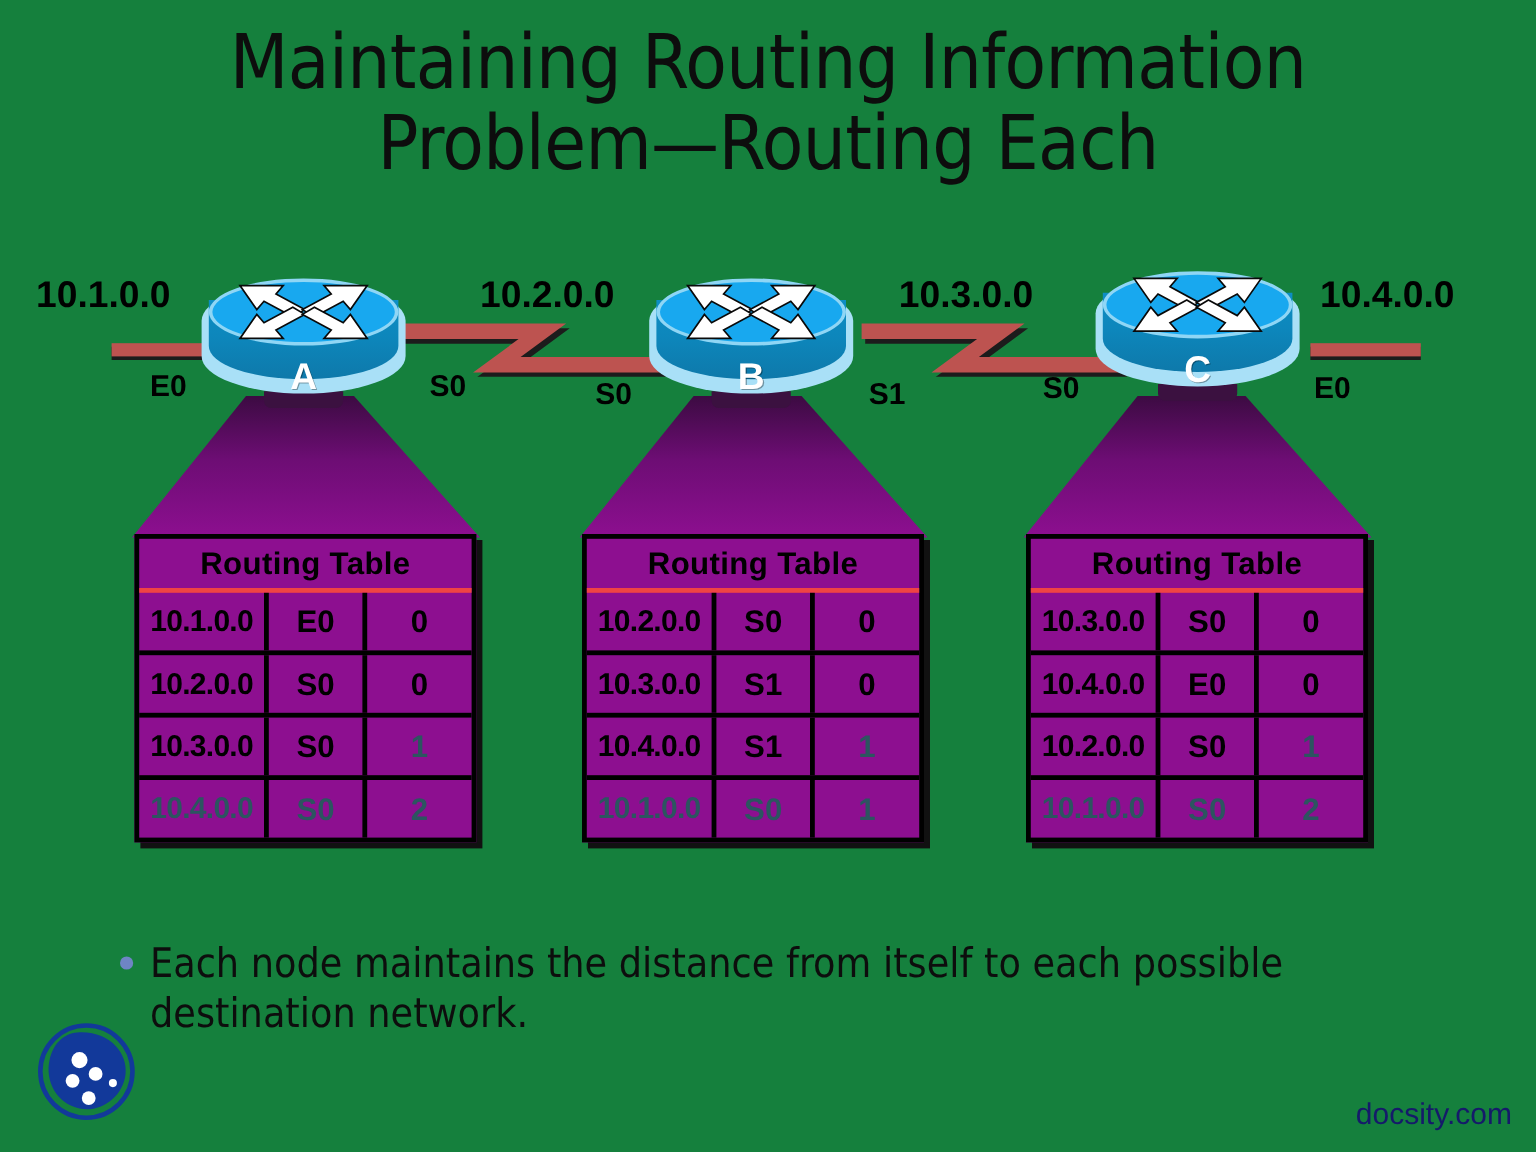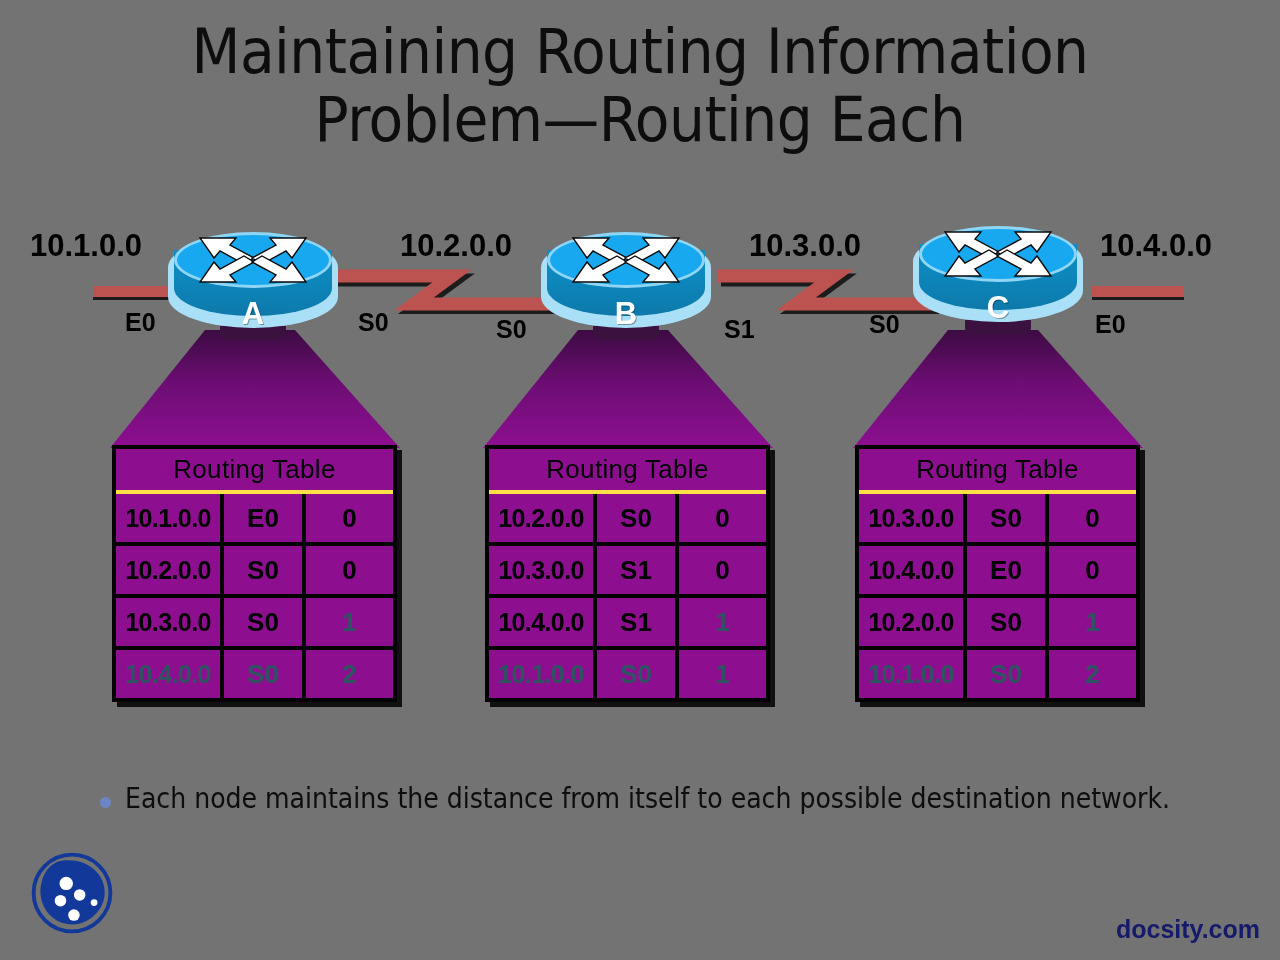--- a/index.html
+++ b/index.html
@@ -7,21 +7,21 @@
     padding: 0;
     background: #ffffff;
   }
   body {
     font-family: "Liberation Sans", sans-serif;
   }
   #slide {
     position: relative;
     width: 1280px;
     height: 960px;
-    background: #737373;
+    background: #15803d;
     overflow: hidden;
   }
 
   
   #title-block {
     position: absolute;
     left: 0;
     top: 18px;
     width: 1280px;
     text-align: center;
@@ -114,27 +114,27 @@
   
   .rtable {
     position: absolute;
     background: #8d0f90;
     border: 4px solid #000000;
     box-sizing: border-box;
     box-shadow: 5px 5px 0 0 #111111;
   }
   .rtable .thead {
     height: 41px;
-    border-bottom: 4px solid #fde047;
+    border-bottom: 4px solid #ef4444;
     display: flex;
     align-items: center;
     justify-content: center;
     color: #000000;
     font-size: 26px;
-    font-weight: normal;
+    font-weight: bold;
     letter-spacing: 0.3px;
   }
   .rtable .trow {
     display: flex;
     height: 48px;
     border-bottom: 4px solid #000000;
   }
   .rtable .trow:last-child { border-bottom: none; }
   .rtable .cell {
     display: flex;
@@ -175,39 +175,39 @@
     width: 11px; height: 11px;
     border-radius: 50%;
     background: #6e85c4;
     margin-top: 15px;
     margin-right: 14px;
     flex: none;
   }
   #bullet-text {
     color: #0d0d0d;
     font-family: "DejaVu Sans Condensed", "Liberation Sans", sans-serif;
-    font-size: 28px;
+    font-size: 34px;
     line-height: 1.24;
   }
 
   
   #docsity-logo {
     position: absolute;
     left: 24px;
     top: 845px;
     width: 96px;
     height: 96px;
   }
   #footer-text {
     position: absolute;
     right: 20px;
     bottom: 16px;
     color: #151a6a;
     font-size: 25px;
-    font-weight: bold;
+    font-weight: normal;
     font-family: "Liberation Sans", sans-serif;
   }
 </style>
 </head>
 <body>
 
 <div id="slide">
 
   <div id="title-block">
     <span class="tline">Maintaining Routing Information</span>

